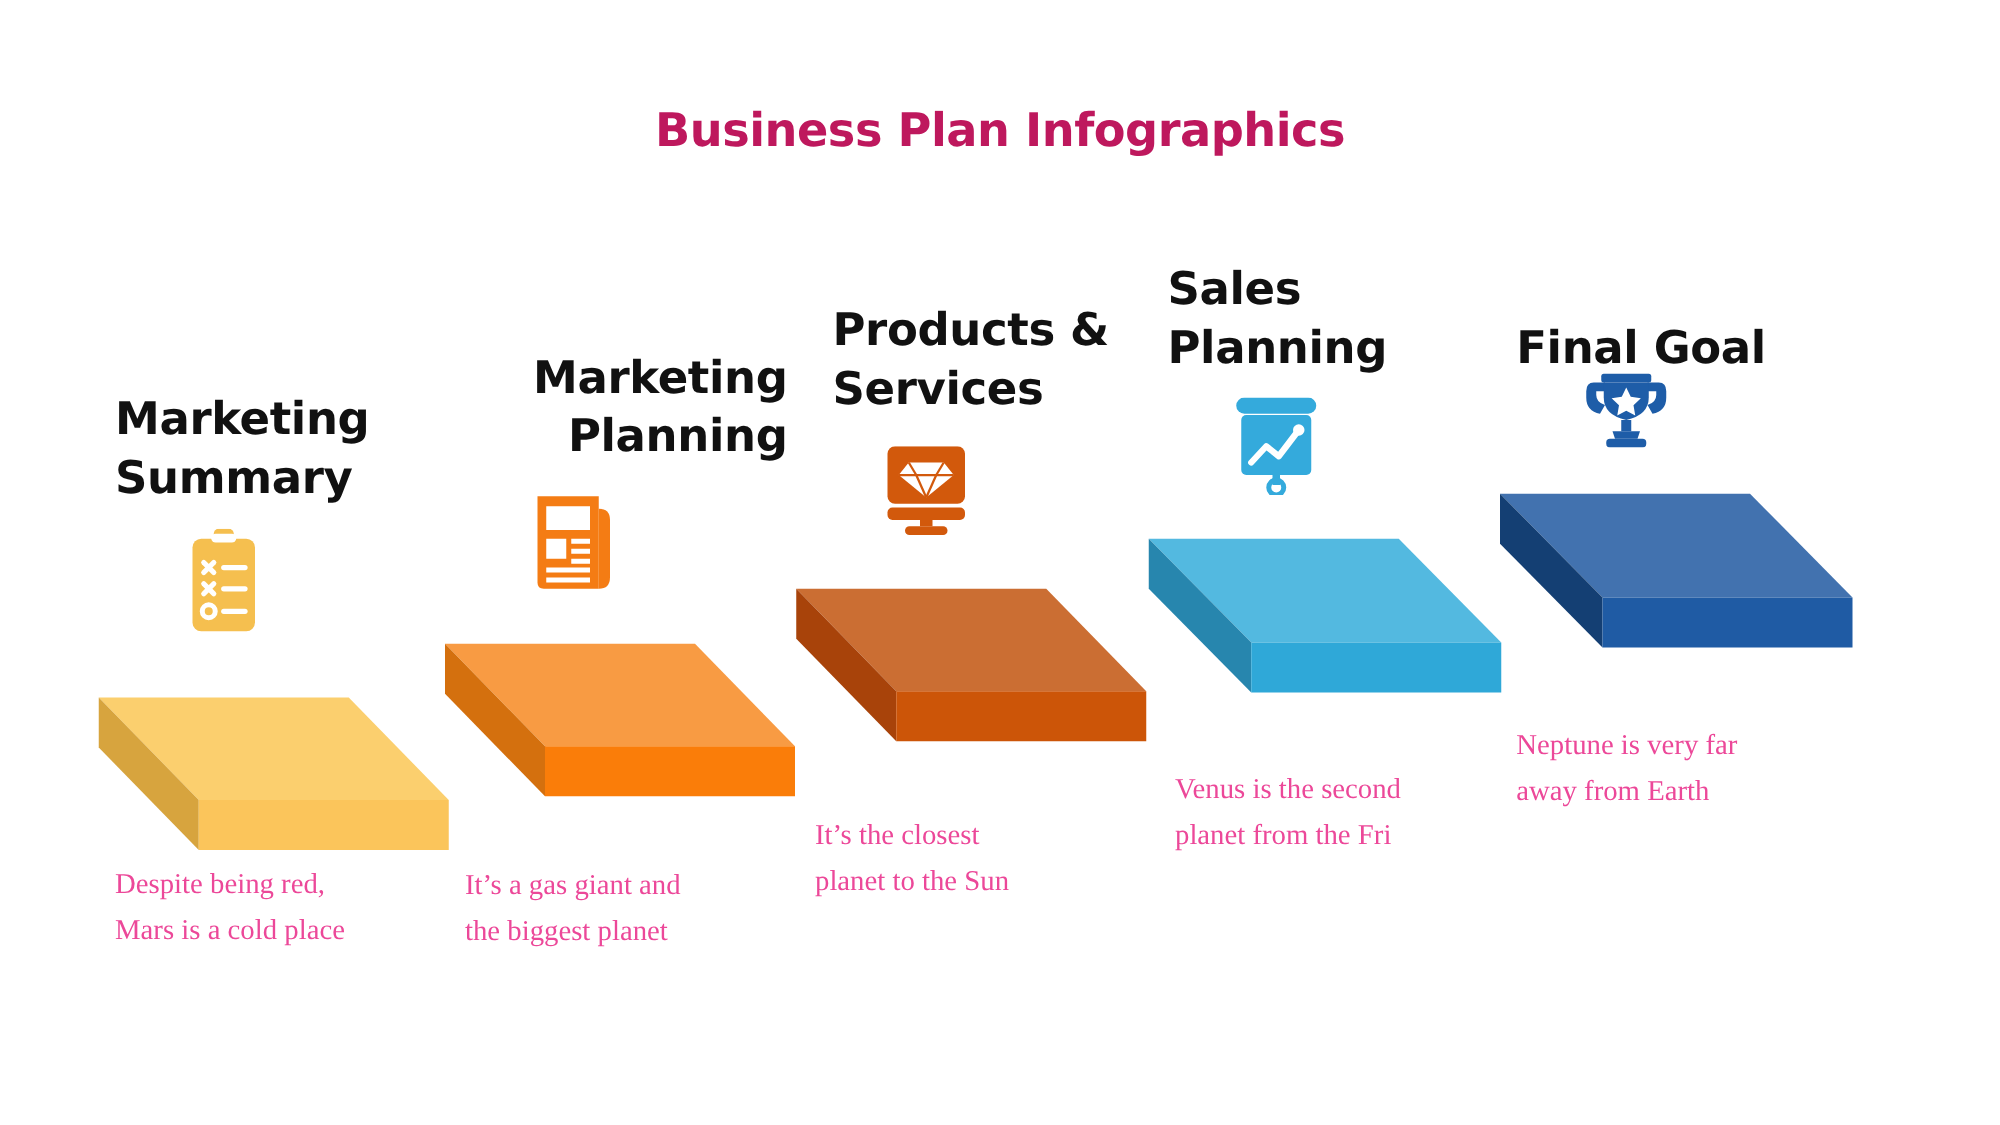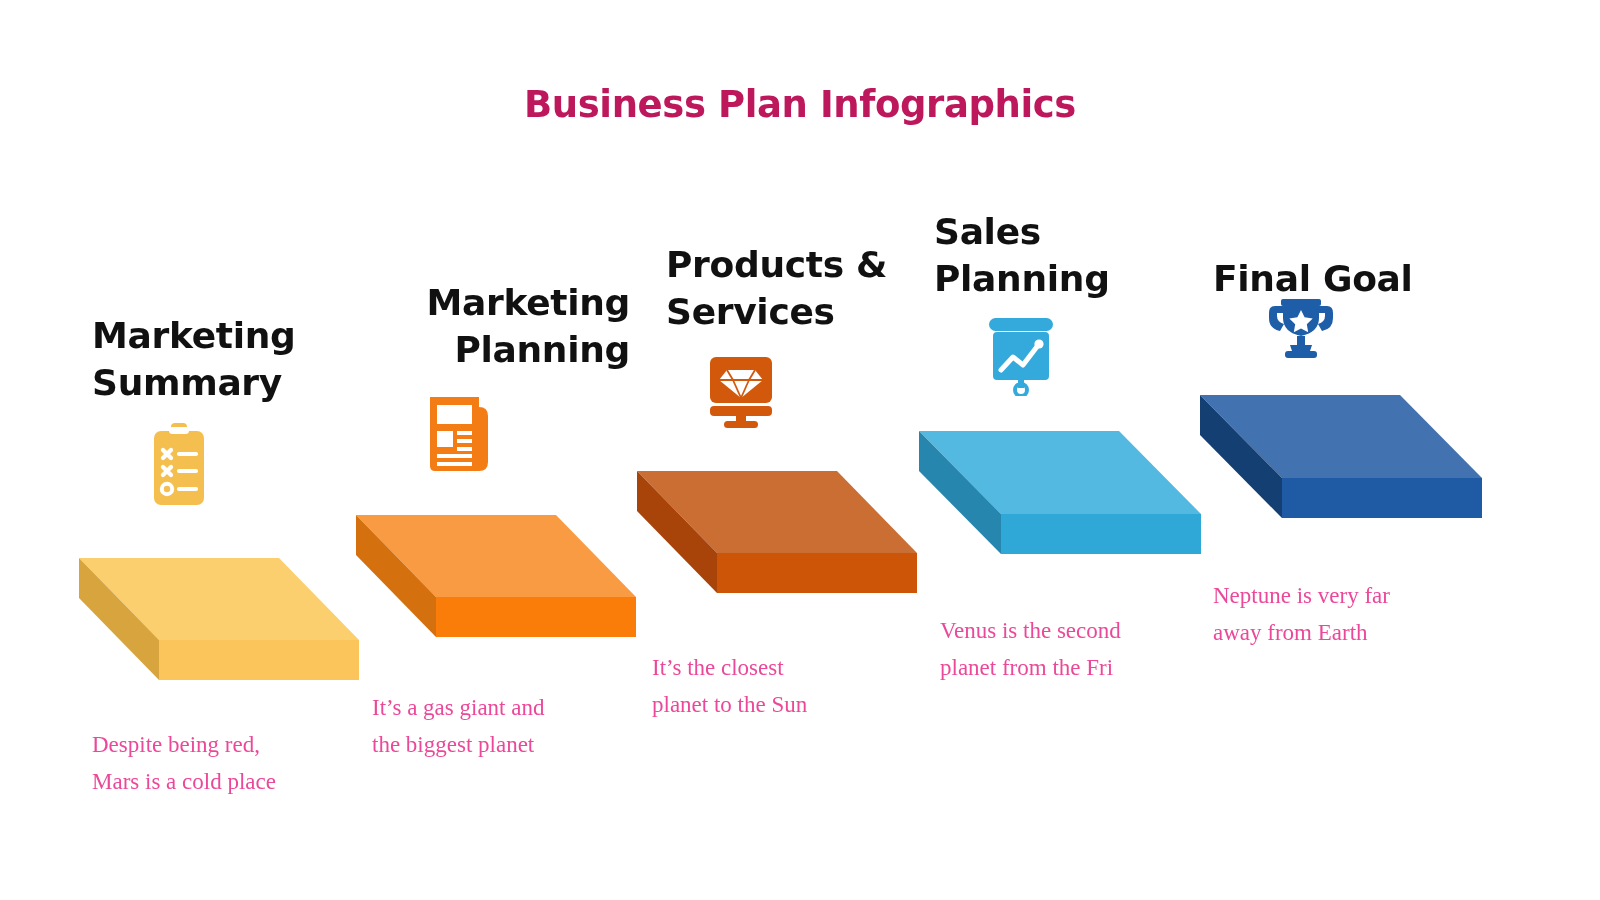--- a/index.html
+++ b/index.html
@@ -96,21 +96,21 @@
       <svg width="300" height="150" viewBox="0 0 300 150">
 
         <polygon points="9,18 209,18 289,100 89,100" fill="#FBCF6E"></polygon>
 
         <polygon points="9,18 89,100 89,140 9,58" fill="#D7A43E"></polygon>
 
         <polygon points="89,100 289,100 289,140 89,140" fill="#FBC55B"></polygon>
       </svg>
     </div>
 
-    <div class="step-caption" style="left:92px; top:727px; width:300px;">Despite being red,
+    <div class="step-caption" style="left:92px; top:689px; width:300px;">Despite being red,
 Mars is a cold place</div>
   </div>
 
   <div class="step">
 
     <div class="step-heading" style="left:370px; top:280px; width:260px;text-align:right;">Marketing
 Planning</div>
 
     <div class="icon-wrap" style="left:424px; top:393px;">
       <svg width="72" height="80" viewBox="0 0 72 80">

